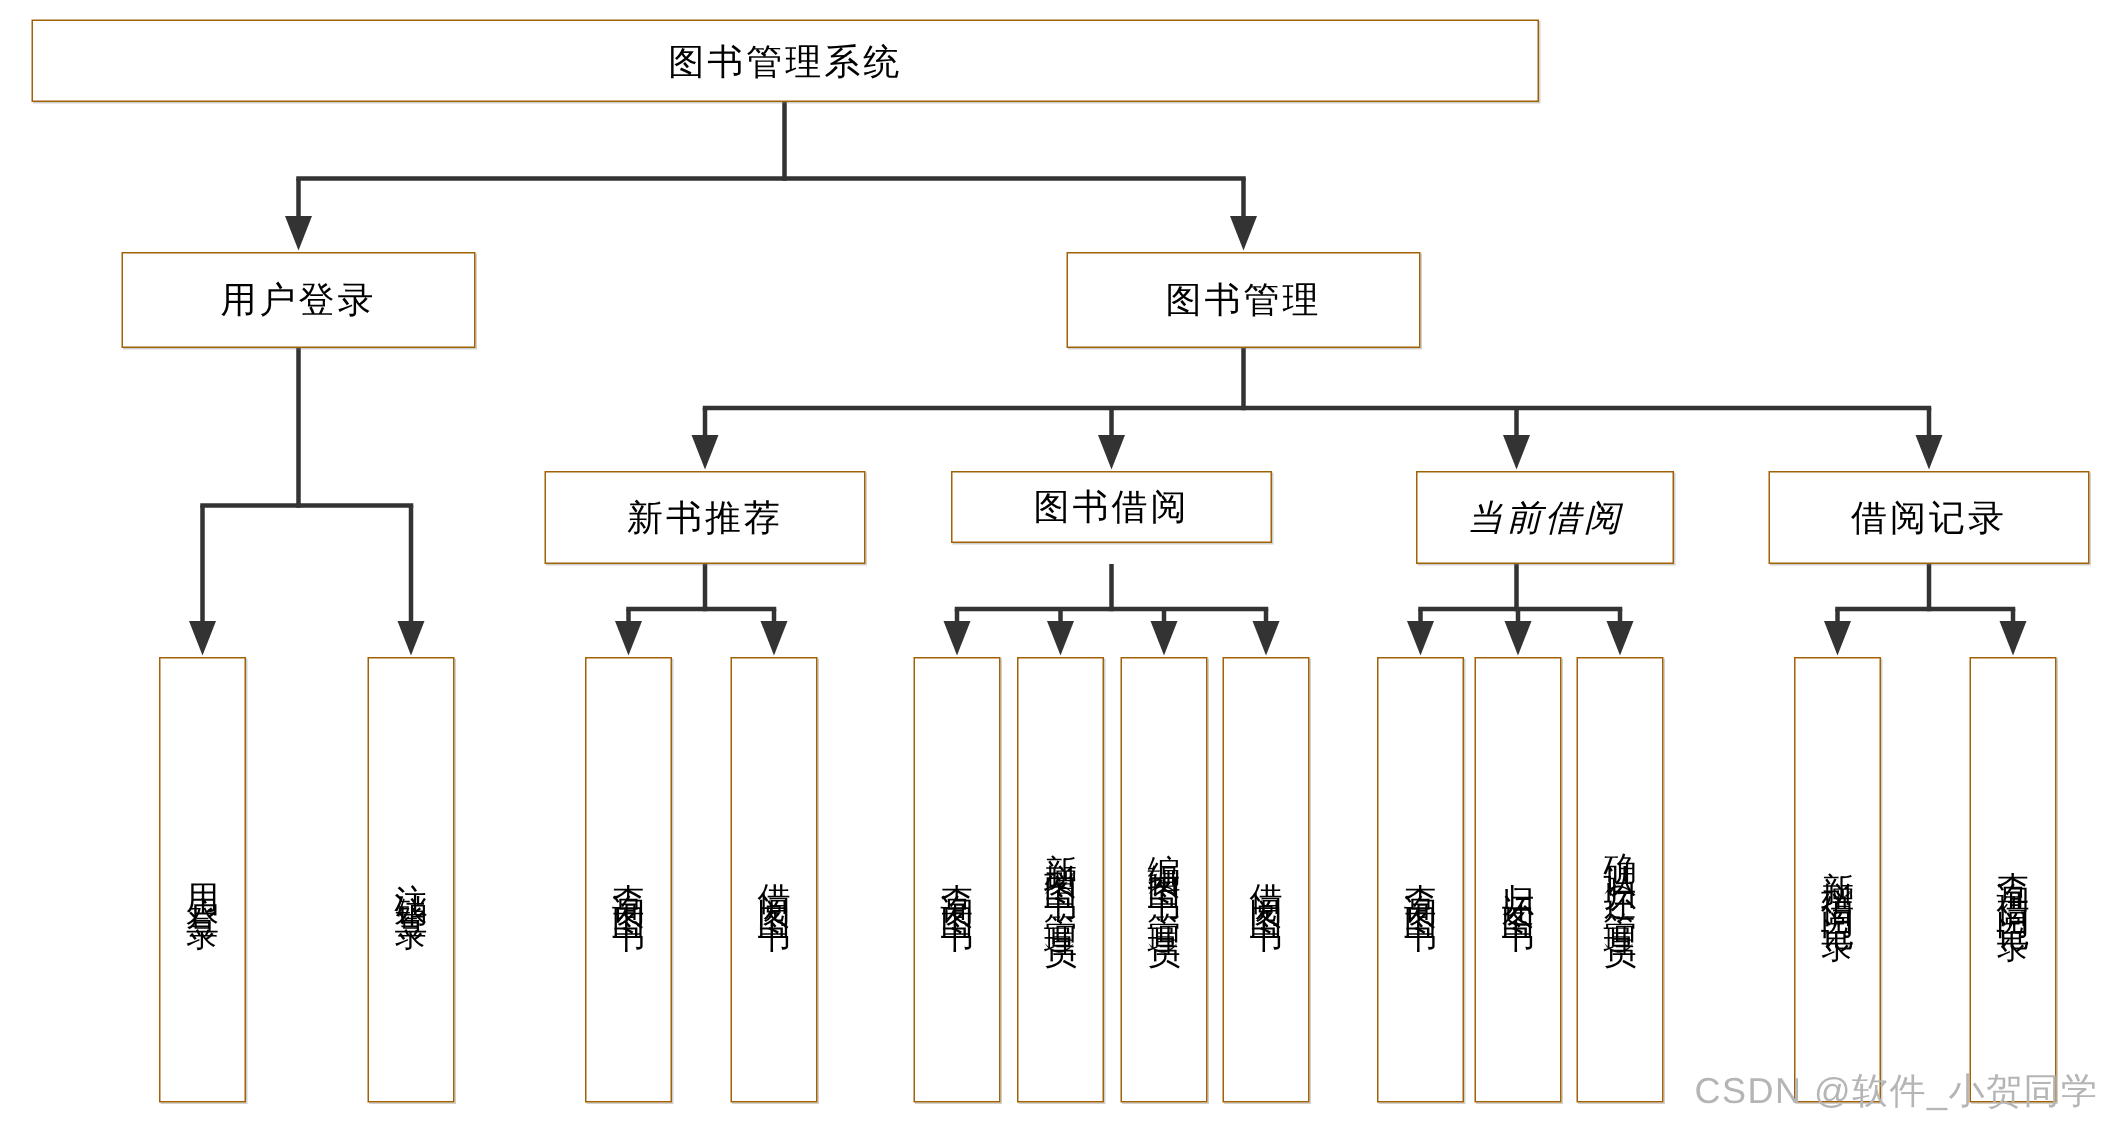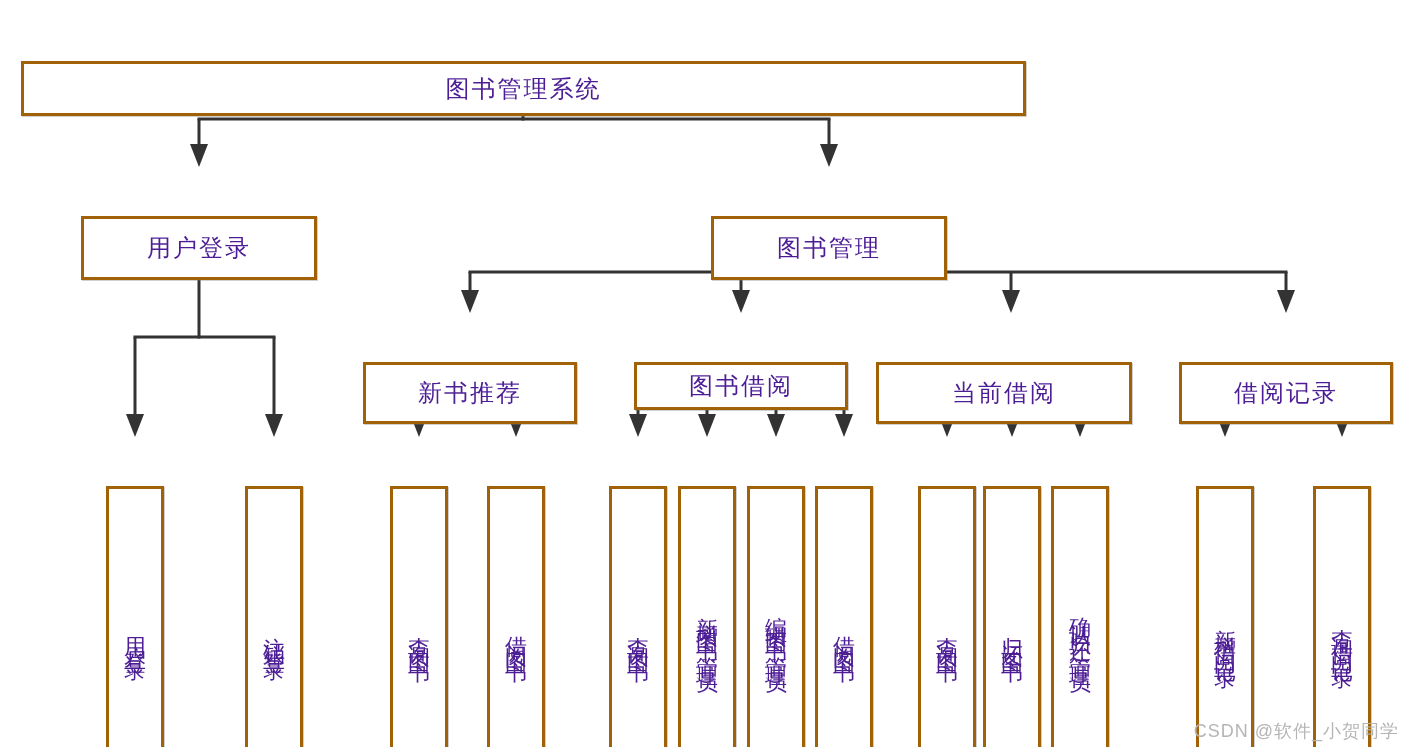--- a/index.html
+++ b/index.html
@@ -12,46 +12,45 @@
     font-family: "Liberation Sans", "DejaVu Sans", sans-serif;
   }
   .wires {
     position: absolute;
     left: 0; top: 0;
     width: 1405px; height: 747px;
   }
   .node {
     position: absolute;
     box-sizing: border-box;
-    border: 3px solid #a16207;
+    border: 1px solid #a16207;
     background: #ffffff;
-    color: #4c1d95;
+    color: #000000;
     display: flex;
     align-items: center;
     justify-content: center;
     box-shadow: 1px 1px 0 rgba(120,120,120,0.35);
-    margin-top: 48px;
   }
   .node.h {
     font-size: 24px;
     letter-spacing: 2px;
     white-space: nowrap;
   }
   .node.v {
     writing-mode: vertical-rl;
     text-orientation: mixed;
     font-size: 22px;
     letter-spacing: 8px;
     line-height: 1;
   }
   .watermark {
     position: absolute;
     right: 6px;
     bottom: 4px;
-    font-size: 18px;
+    font-size: 24px;
     color: #b5b5b5;
     letter-spacing: 1px;
     white-space: nowrap;
   }
 </style>
 </head>
 <body>
 
 <div class="canvas">
 
@@ -122,21 +121,21 @@
     </g>
   </svg>
 
   <div class="node h" style="left:21px; top:13px; width:1005px; height:55px;">图书管理系统</div>
 
   <div class="node h" style="left:81px; top:168px; width:236px; height:64px;">用户登录</div>
   <div class="node h" style="left:711px; top:168px; width:236px; height:64px;">图书管理</div>
 
   <div class="node h" style="left:363px; top:314px; width:214px; height:62px;">新书推荐</div>
   <div class="node h" style="left:634px; top:314px; width:214px; height:48px;">图书借阅</div>
-  <div class="node h" style="left:876px; top:314px; width:256px; height:62px;">当前借阅</div>
+  <div class="node h" style="left:944px; top:314px; width:172px; height:62px;font-style:italic;">当前借阅</div>
   <div class="node h" style="left:1179px; top:314px; width:214px; height:62px;">借阅记录</div>
 
   <div class="node v" style="left:106px; top:438px; width:58px; height:297px;">用户登录</div>
   <div class="node v" style="left:245px; top:438px; width:58px; height:297px;">注销登录</div>
 
   <div class="node v" style="left:390px; top:438px; width:58px; height:297px;">查询图书</div>
   <div class="node v" style="left:487px; top:438px; width:58px; height:297px;">借阅图书</div>
 
   <div class="node v" style="left:609px; top:438px; width:58px; height:297px;">查询图书</div>
   <div class="node v" style="left:678px; top:438px; width:58px; height:297px;">新增图书（管理员）</div>

